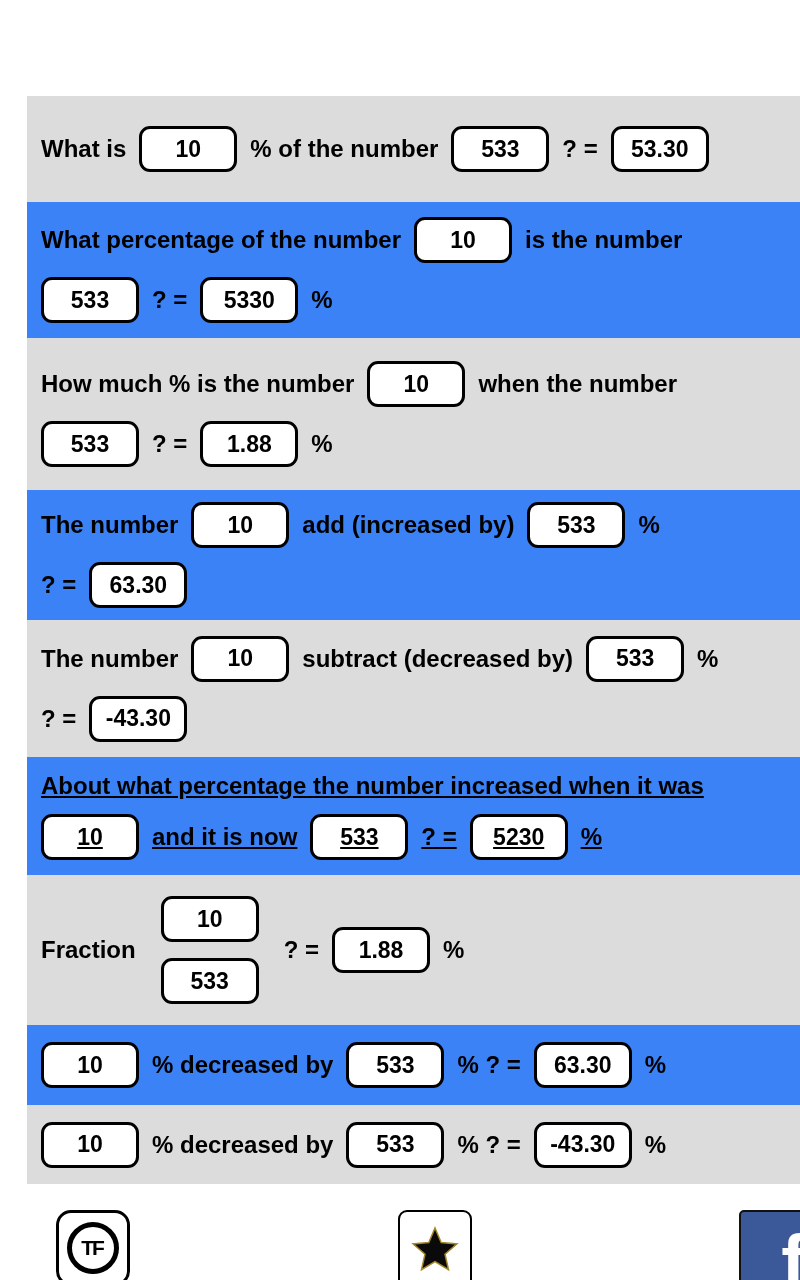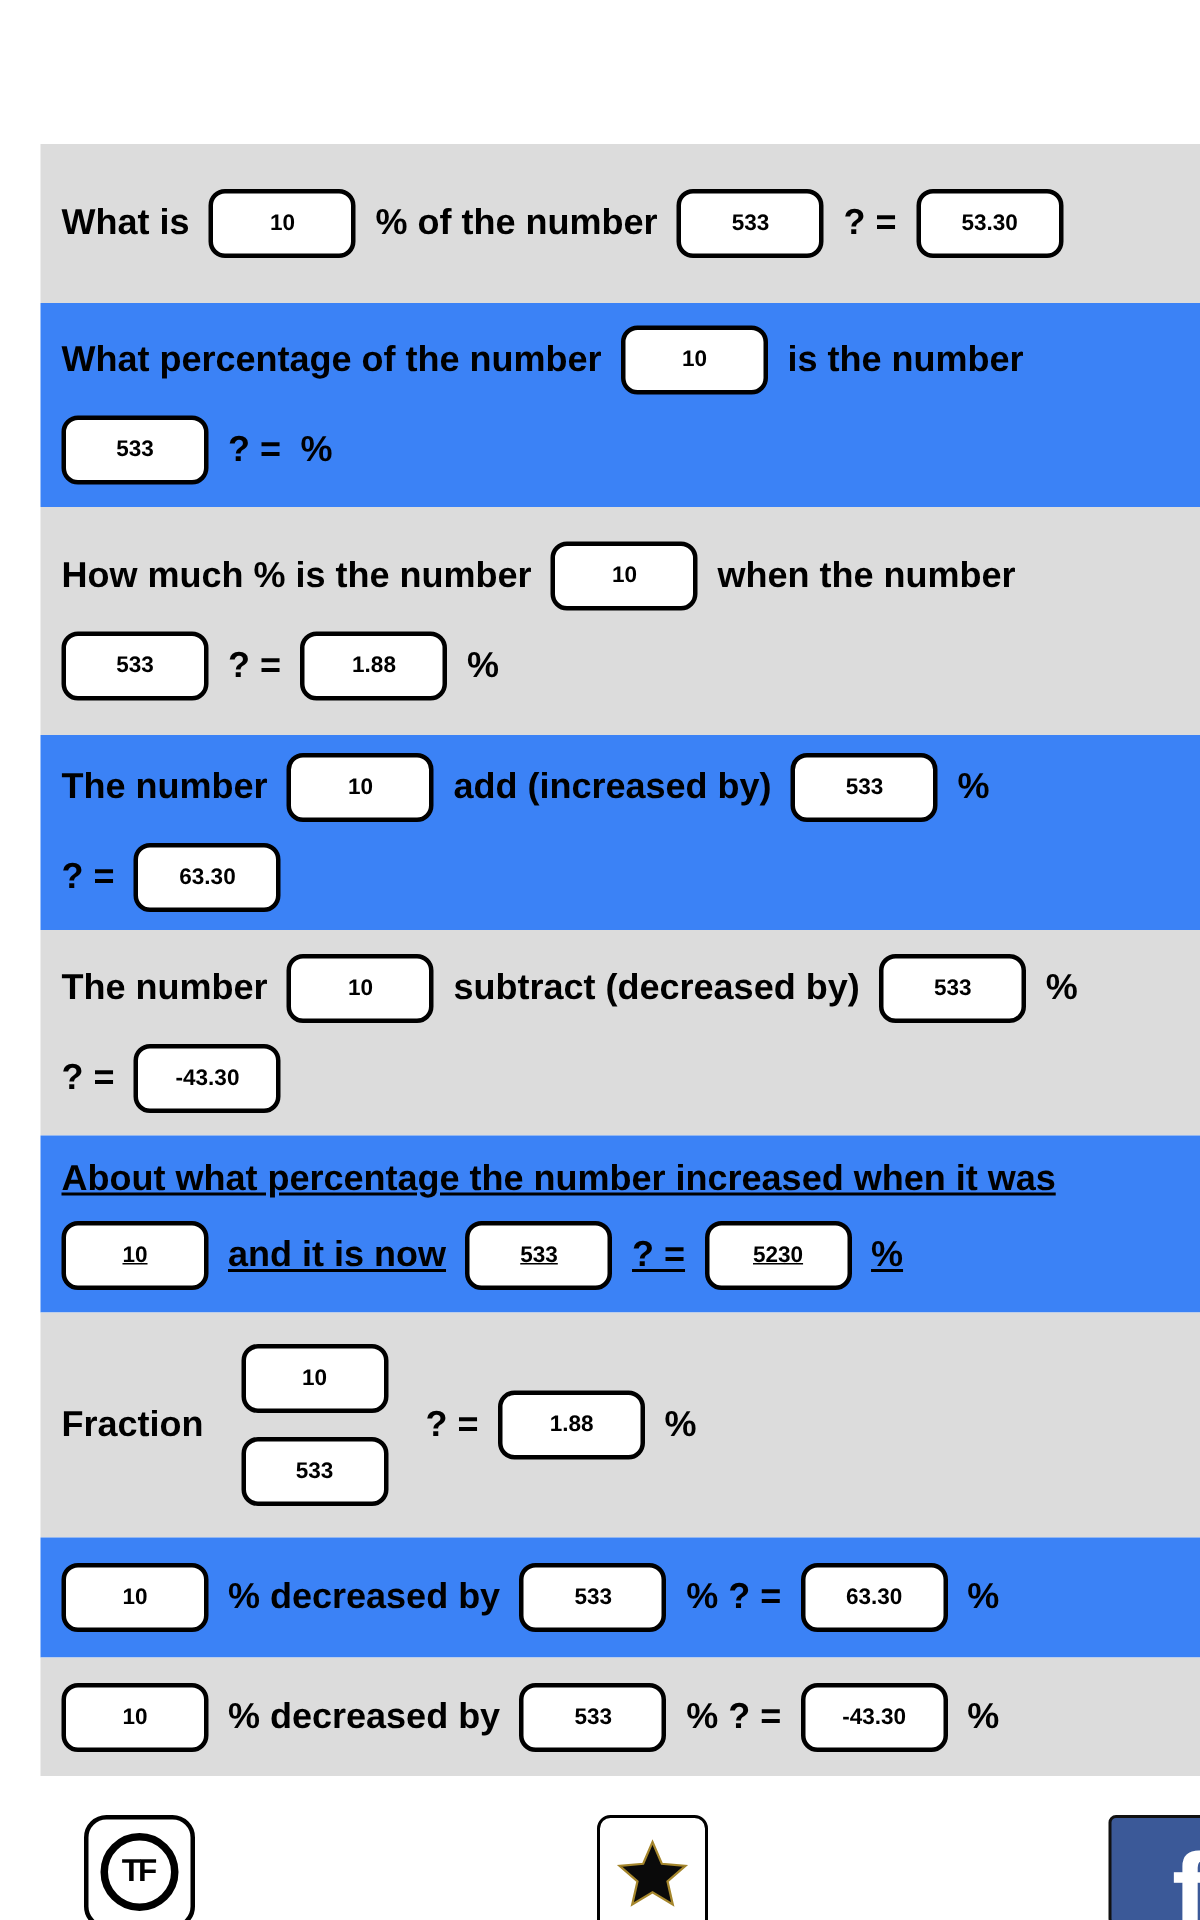--- a/index.html
+++ b/index.html
@@ -34,21 +34,21 @@
   #rows .row:nth-child(9){ height:79px; }
 
   .txt { white-space:nowrap; }
   .box {
     box-sizing:border-box;
     width:98px; height:46px;
     background:#fff;
     border:3.5px solid #000;
     border-radius:11px;
     display:inline-flex; align-items:center; justify-content:center;
-    font-size:15px; font-weight:bold;
+    font-size:23px; font-weight:bold;
     flex:0 0 auto;
   }
   .break { flex-basis:100%; height:0; }
   .fraction { display:flex; flex-direction:column; gap:16px; margin:0 12px; }
 
   .footer {
     box-sizing:border-box;
     height:113px; flex:0 0 auto;
     display:flex; justify-content:space-between; align-items:flex-start;
     padding:26px 10px 0 12px;
@@ -96,20 +96,21 @@
         <span class="txt">? =</span>
         <span class="box">53.30</span>
       </div>
       <div class="row white">
         <span class="txt">What percentage of the number</span>
         <span class="box">10</span>
         <span class="txt">is the number</span>
         <span class="break"></span>
         <span class="box">533</span>
         <span class="txt">? =</span>
+        <span class="box">5330</span>
         <span class="txt">%</span>
       </div>
       <div class="row gray" style="background: rgb(220, 220, 220);">
         <span class="txt">How much % is the number</span>
         <span class="box">10</span>
         <span class="txt">when the number</span>
         <span class="break"></span>
         <span class="box">533</span>
         <span class="txt">? =</span>
         <span class="box">1.88</span>

